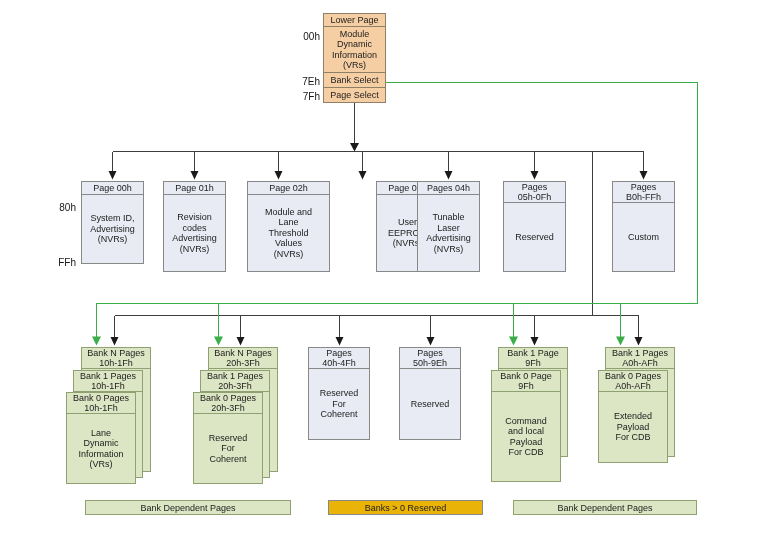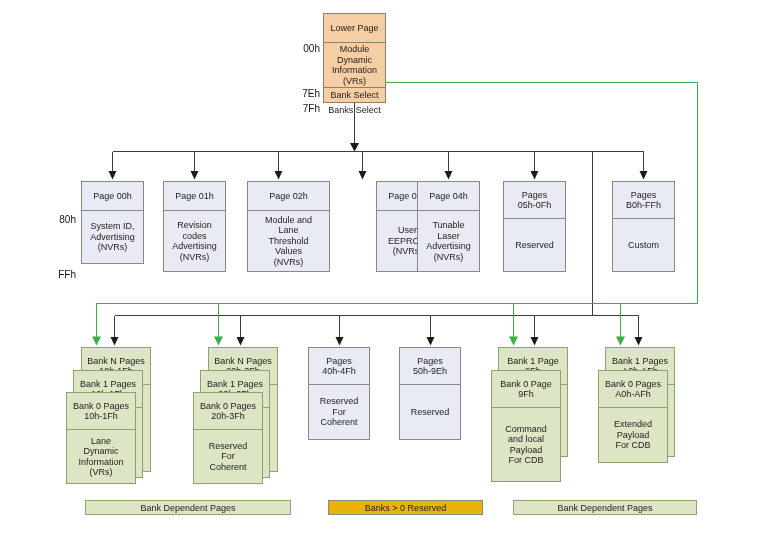--- a/index.html
+++ b/index.html
@@ -3,29 +3,29 @@
 <meta charset="utf-8">
 <style>
   html,body{margin:0;padding:0;background:#fff;}
   .canvas{position:relative;width:768px;height:549px;background:#ffffff;overflow:hidden;
           font-family:"Liberation Sans",sans-serif;}
   svg.wires{position:absolute;left:0;top:0;z-index:1;}
   .box{position:absolute;box-sizing:border-box;border:1px solid #888888;background:#e9ebf4;
        display:flex;flex-direction:column;font:9px/10.5px "Liberation Sans",sans-serif;
        color:#1c1c1c;text-align:center;z-index:2;}
   .box .hdr{border-bottom:1px solid #888888;display:flex;align-items:center;justify-content:center;
-            white-space:pre-line;padding:8px 1px;min-height:12px;line-height:10px;}
+            white-space:pre-line;padding:0 1px;min-height:12px;line-height:10px;}
   .box .bdy{flex:1;display:flex;align-items:center;justify-content:center;white-space:pre-line;padding:1px;}
   .orange{background:#f5cea3;border-color:#8d8066;}
   .orange .hdr{border-bottom-color:#8d8066;}
   .orange .trow{height:14px;border-top:1px solid #8d8066;display:flex;align-items:center;justify-content:center;flex:none;}
   .bank{background:#dce6c4;border-color:#8fa171;}
   .bank .hdr{border-bottom-color:#8fa171;}
   .lbl{position:absolute;font:10px/11px "Liberation Sans",sans-serif;color:#161616;
-       width:26px;text-align:right;z-index:3;margin-top:12px;}
+       width:26px;text-align:right;z-index:3;}
   .legend{position:absolute;height:15px;box-sizing:border-box;border:1px solid #888888;
           display:flex;align-items:center;justify-content:center;
           font:9px "Liberation Sans",sans-serif;color:#1c1c1c;z-index:2;margin-left:20px;}
   .legend.bank{background:#dce6c4;border-color:#8fa171;}
   .legend.page{background:#eab308;text-align:right;}
 </style>
 </head>
 <body>
 
 <div class="canvas">
@@ -84,21 +84,21 @@
   <div class="lbl" style="left:294px;top:76px;">7Eh</div>
   <div class="lbl" style="left:294px;top:91px;">7Fh</div>
 
   <div class="box orange" style="left:323px;top:13px;width:63px;height:90px;">
     <div class="hdr">Lower Page</div>
     <div class="bdy" style="line-height:10.5px;">Module
 Dynamic
 Information
 (VRs)</div>
     <div class="trow">Bank Select</div>
-    <div class="trow">Banks Select</div>
+    <div class="trow">Page Select</div>
   </div>
 
   <div class="lbl" style="left:50px;top:202px;">80h</div>
   <div class="lbl" style="left:50px;top:257px;">FFh</div>
 
   <div class="box" style="left:81px;top:181px;width:63px;height:83px;">
     <div class="hdr">Page 00h</div>
     <div class="bdy">System ID,
 Advertising
 (NVRs)</div>
@@ -118,21 +118,21 @@
 Values
 (NVRs)</div>
   </div>
   <div class="box" style="left:331px;top:181px;width:63px;height:91px;margin-left:45px;">
     <div class="hdr">Page 03h</div>
     <div class="bdy">User
 EEPROM
 (NVRs)</div>
   </div>
   <div class="box" style="left:417px;top:181px;width:63px;height:91px;">
-    <div class="hdr">Page 04h</div>
+    <div class="hdr">Pages 04h</div>
     <div class="bdy">Tunable
 Laser
 Advertising
 (NVRs)</div>
   </div>
   <div class="box" style="left:503px;top:181px;width:63px;height:91px;">
     <div class="hdr">Pages
 05h-0Fh</div>
     <div class="bdy">Reserved</div>
   </div>

